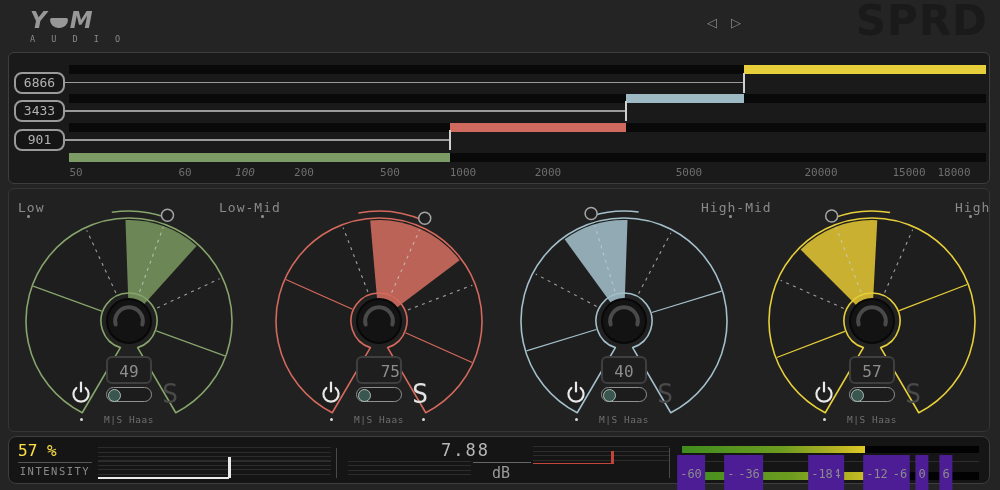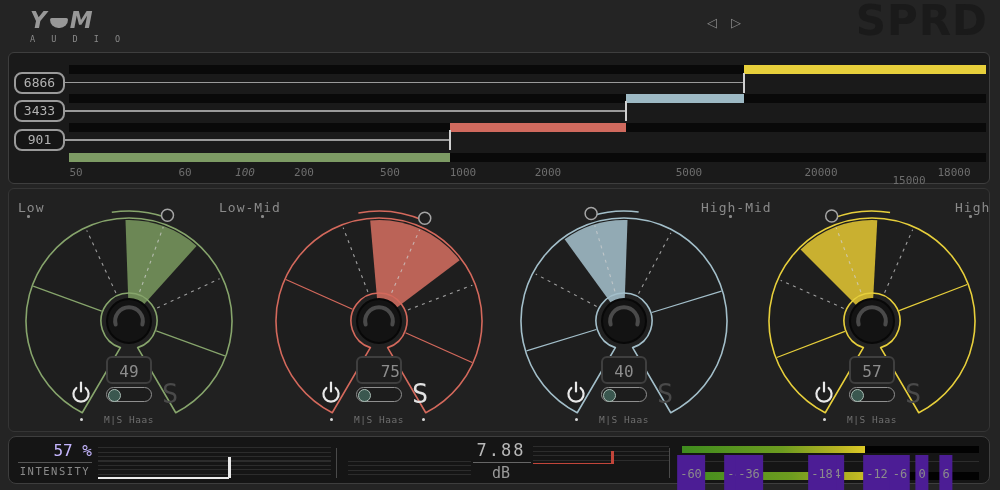--- a/index.html
+++ b/index.html
@@ -36,24 +36,24 @@
   .power{position:absolute;top:192px;width:22px;height:24px;}
   .pdot{position:absolute;top:229px;width:3px;height:3px;border-radius:50%;background:#d8d8d8;}
   .toggle{position:absolute;top:198px;width:46px;height:15px;border:1.5px solid #8f8f8f;border-radius:9px;box-sizing:border-box;background:#1c1c1c;}
   .tknob{position:absolute;left:1px;top:0.5px;width:11px;height:11px;border-radius:50%;background:#3a574f;border:1.5px solid #a9bcb4;box-sizing:content-box;}
   .mshaas{position:absolute;top:225px;width:90px;text-align:center;color:#6f6f6f;font-size:9.5px;letter-spacing:0.5px;}
   .solo{position:absolute;top:189px;font-size:27px;font-family:"DejaVu Sans Mono",monospace;}
   .sdot{position:absolute;top:229px;width:3px;height:3px;border-radius:50%;background:#d8d8d8;}
   
   .stripes{position:absolute;background:repeating-linear-gradient(180deg,#2c2c2c 0 1px,transparent 1px 4.5px);}
   .fdiv{position:absolute;top:11px;width:1px;height:30px;background:#4a4a4a;}
-  .int-val{position:absolute;left:9px;top:4px;width:74px;text-align:right;color:#c4b5fd;font-size:16px;}
+  .int-val{position:absolute;left:9px;top:4px;width:74px;text-align:left;color:#fde047;font-size:16px;}
   .int-line{position:absolute;left:9px;top:25px;width:74px;height:1px;background:#555;}
   .int-label{position:absolute;left:9px;top:28px;width:74px;text-align:center;color:#8a8a8a;font-size:10.5px;letter-spacing:1.5px;}
-  .gain-val{position:absolute;left:432px;top:3px;width:120px;text-align:center;color:#b8b8b8;font-size:17px;letter-spacing:2px;}
+  .gain-val{position:absolute;left:432px;top:3px;width:120px;text-align:left;color:#b8b8b8;font-size:17px;letter-spacing:2px;}
   .gain-line{position:absolute;left:464px;top:25px;width:58px;height:1px;background:#666;}
   .gain-unit{position:absolute;left:432px;top:27px;width:120px;text-align:center;color:#9a9a9a;font-size:15px;}
   .mtrack{position:absolute;background:#020202;}
   .mfill{position:absolute;background:linear-gradient(90deg,#3f8c1e 0%,#6d9c1f 55%,#b7b322 85%,#ddca27 100%);}
   .mlab{position:absolute;top:17.5px;transform:translateX(-50%);color:#8b8b8b;font-size:12px;background:#4c1d95;padding:12px 3px;}
   .mline{position:absolute;left:673px;top:23.5px;width:297px;height:1px;background:#2d2d2d;}
   .whiteline{position:absolute;background:#e9e9e9;}
   .redline{position:absolute;background:#c2453a;}
 </style>
 </head>
@@ -97,21 +97,21 @@
       <div class="xbox" style="top: 76px;">901</div>
       <div class="flabel" style="left: 67px;">50</div>
       <div class="flabel" style="left: 176px;">60</div>
       <div class="flabel" style="left: 236px; font-style: italic;">100</div>
       <div class="flabel" style="left: 295px;">200</div>
       <div class="flabel" style="left: 381px;">500</div>
       <div class="flabel" style="left: 454px;">1000</div>
       <div class="flabel" style="left: 539px;">2000</div>
       <div class="flabel" style="left: 680px;">5000</div>
       <div class="flabel" style="left: 812px;">20000</div>
-      <div class="flabel" style="left: 900px; margin-top: 8px;">15000</div>
+      <div class="flabel" style="left: 900px;">15000</div>
       <div class="flabel" style="left: 945px;">18000</div>
     </div>
 
   <div class="bandpanel" id="bands">
       <div class="bandlabel" style="left: 9px;">Low</div>
       <div class="banddot" style="left: 18px;"></div>
       <svg class="dial" viewBox="-120 -122 240 244" style="left: 0px; top: 10px;">
         <path d="M -46.76 91.77 A 103 103 0 1 1 46.76 91.77 L 8.65 26.63 A 28 28 0 1 0 -8.65 26.63 Z" fill="#1e1e1e" stroke="none"></path>
         <path d="M 0 0 L -3.52 -100.94 A 101 101 0 0 1 67.58 -75.06 Z" fill="#73905a" fill-opacity="0.92"></path>
         <line x1="-27.25" y1="-9.92" x2="-95.85" y2="-34.89" stroke="#87a56c" stroke-width="1.2"></line>

